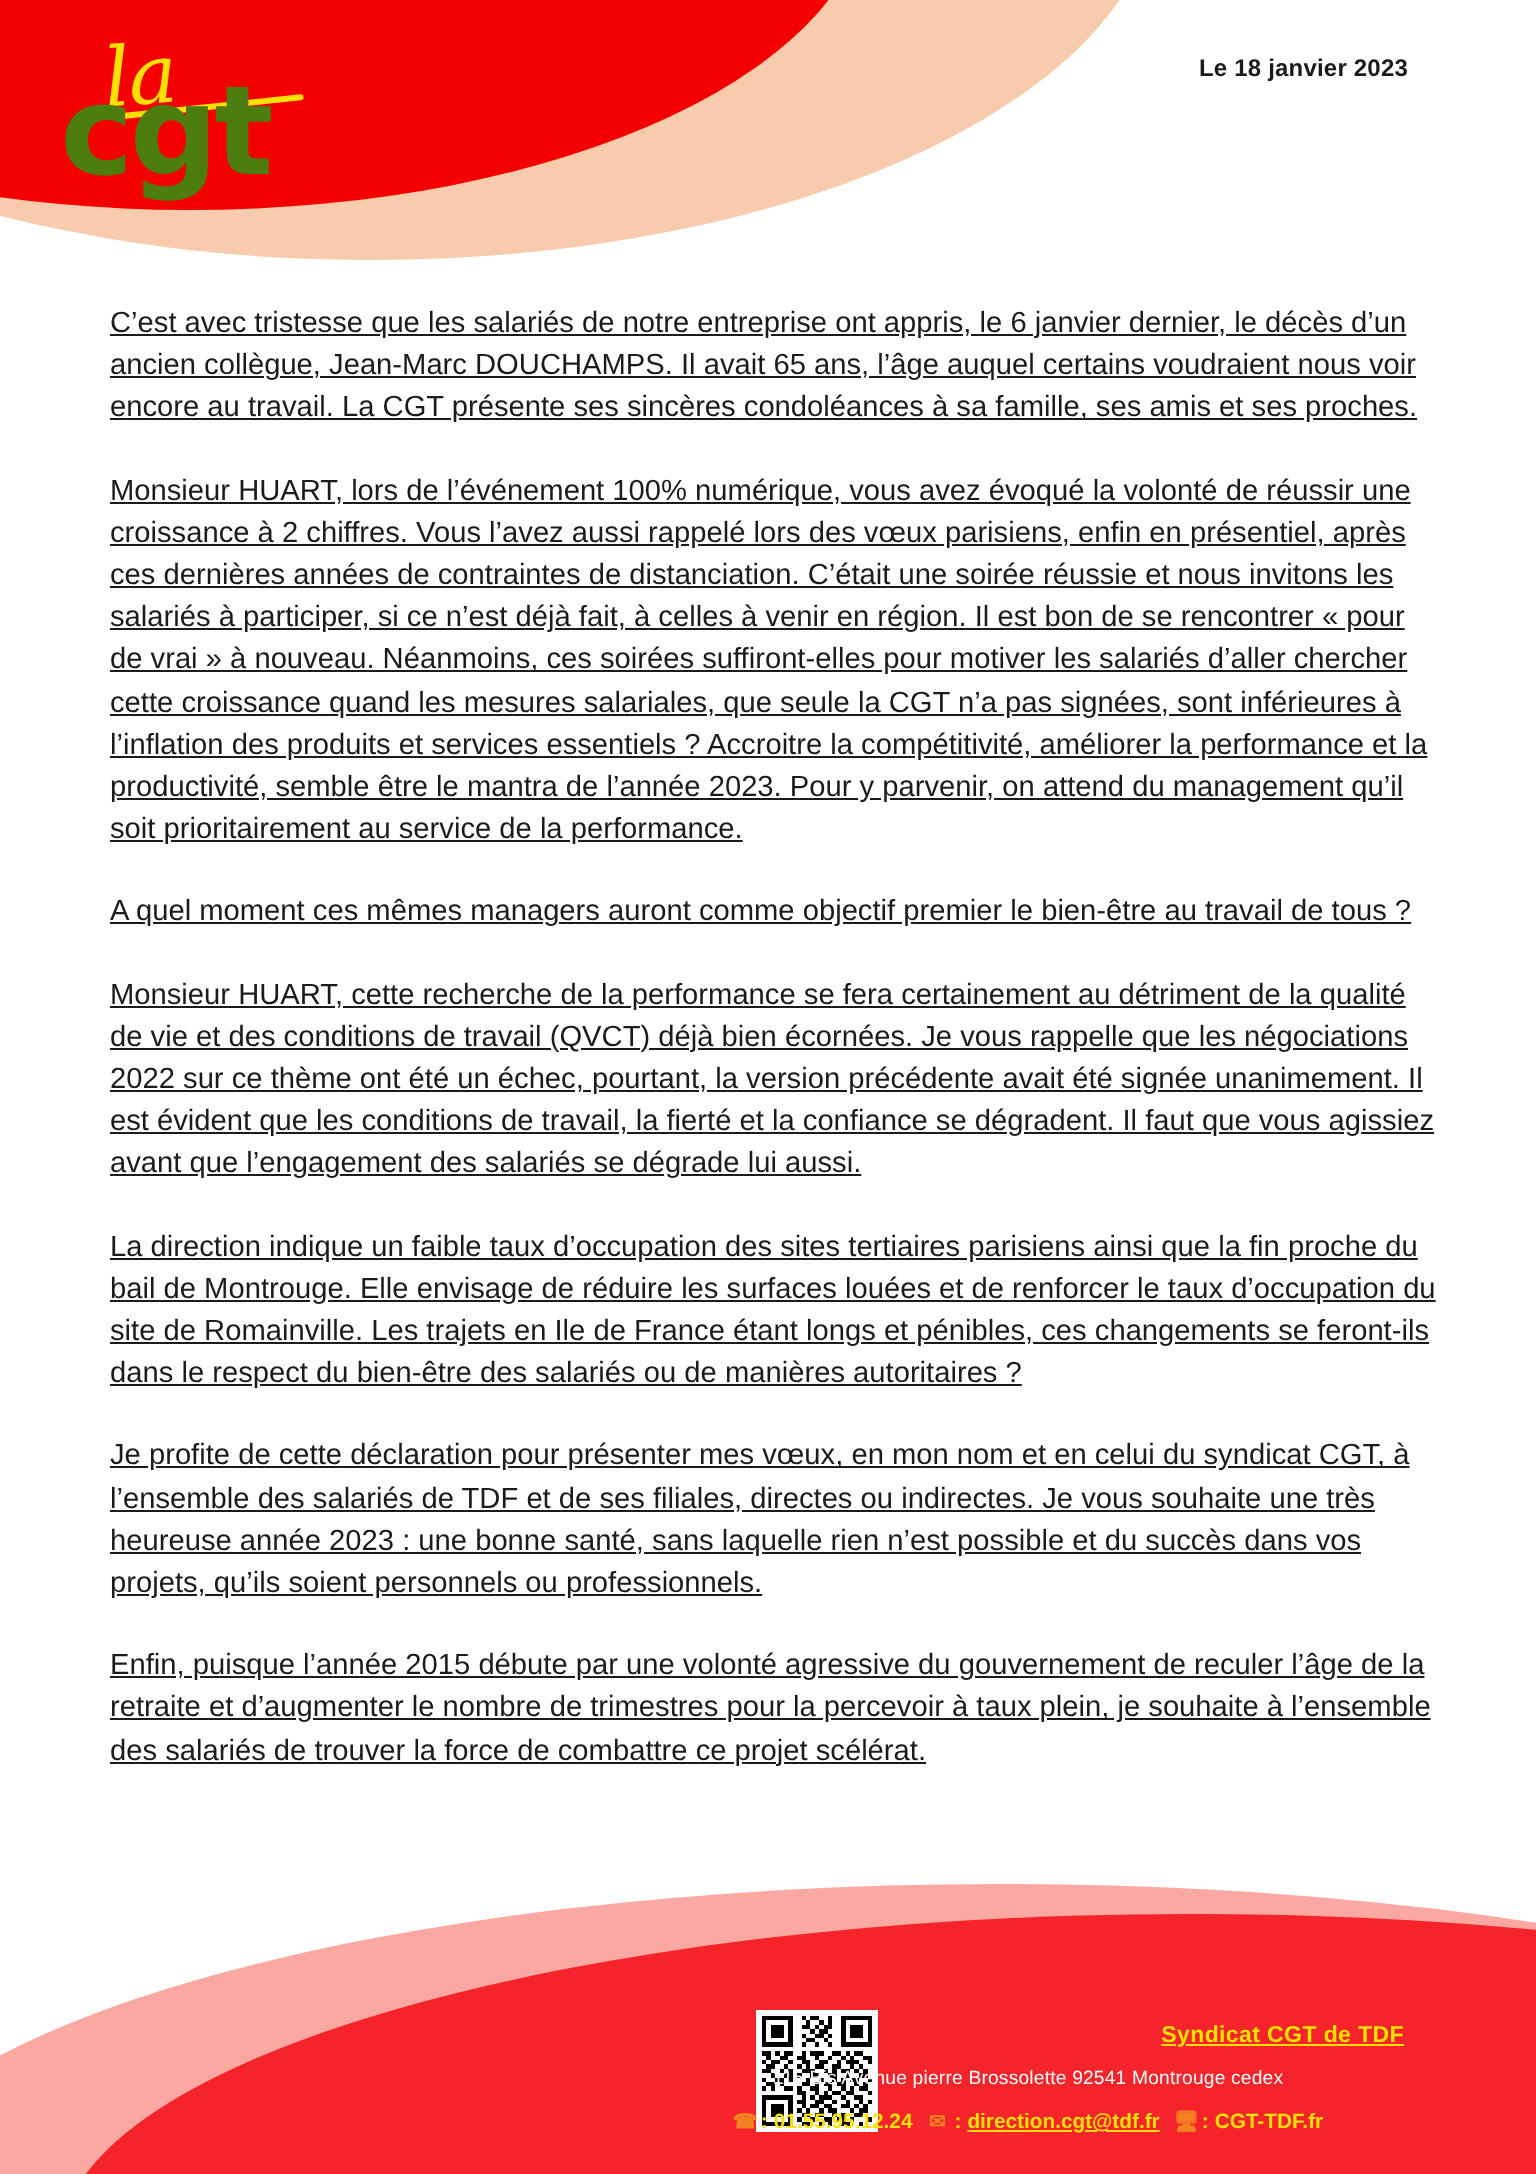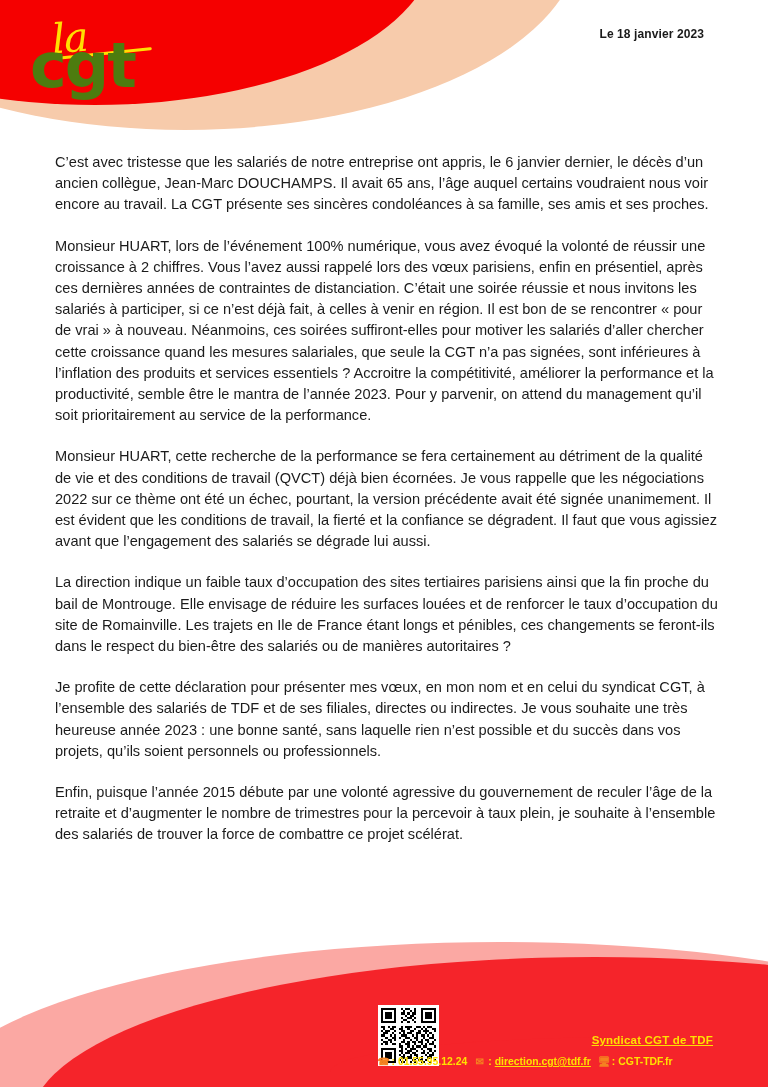--- a/index.html
+++ b/index.html
@@ -96,20 +96,21 @@
     left: 55px;
     top: 152px;
     width: 666px;
   }
   .para {
     font-size: 14.6px;
     line-height: 21.2px;
     color: #1b1b1b;
     margin-bottom: 20px;
     text-align: left;
+    text-decoration: underline;
   }
   .para:last-child { margin-bottom: 0; }
 
   
   .footer {
     position: absolute;
     left: 0;
     bottom: 0;
     width: 768px;
     height: 145px;
@@ -137,21 +138,21 @@
     position: absolute;
     left: 330px;
     bottom: -20px;
     width: 600px;
     height: 70px;
     background: #F5242A;
     border-radius: 50% 0 0 0;
   }
   .footer-content {
     position: absolute;
-    right: 33px;
+    right: 44px;
     bottom: 20px;
     width: 420px;
     text-align: center;
   }
   .footer-title {
     font-size: 11.5px;
     font-weight: 700;
     color: #FFE100;
     text-decoration: underline;
     text-align: right;
@@ -220,20 +221,21 @@
   </div>
 
   <div class="doc-date">Le 18 janvier 2023</div>
 </div>
 
 <div class="body-text">
   <p class="para">C’est avec tristesse que les salariés de notre entreprise ont appris, le 6 janvier dernier, le décès d’un ancien collègue, Jean-Marc DOUCHAMPS. Il avait 65 ans, l’âge auquel certains voudraient nous voir encore au travail. La CGT présente ses sincères condoléances à sa famille, ses amis et ses proches.</p>
   <p class="para">Monsieur HUART, lors de l’événement 100% numérique, vous avez évoqué la volonté de réussir une croissance à 2 chiffres. Vous l’avez aussi rappelé lors des vœux parisiens, enfin en présentiel, après ces dernières années de contraintes de distanciation. C’était une soirée réussie et nous invitons les salariés à participer, si ce n’est déjà fait, à celles à venir en région. Il est bon de se rencontrer « pour de vrai » à nouveau.
 Néanmoins, ces soirées suffiront-elles pour motiver les salariés d’aller chercher cette croissance quand les mesures salariales, que seule la CGT n’a pas signées, sont inférieures à l’inflation des produits et services essentiels ?
 Accroitre la compétitivité, améliorer la performance et la productivité, semble être le mantra de l’année 2023. Pour y parvenir, on attend du management qu’il soit prioritairement au service de la performance.</p>
+  <p class="para">A quel moment ces mêmes managers auront comme objectif premier le bien-être au travail de tous ?</p>
   <p class="para">Monsieur HUART, cette recherche de la performance se fera certainement au détriment de la qualité de vie et des conditions de travail (QVCT) déjà bien écornées. Je vous rappelle que les négociations 2022 sur ce thème ont été un échec, pourtant, la version précédente avait été signée unanimement.
 Il est évident que les conditions de travail, la fierté et la confiance se dégradent. Il faut que vous agissiez avant que l’engagement des salariés se dégrade lui aussi.</p>
   <p class="para">La direction indique un faible taux d’occupation des sites tertiaires parisiens ainsi que la fin proche du bail de Montrouge. Elle envisage de réduire les surfaces louées et de renforcer le taux d’occupation du site de Romainville. Les trajets en Ile de France étant longs et pénibles, ces changements se feront-ils dans le respect du bien-être des salariés ou de manières autoritaires ?</p>
   <p class="para">Je profite de cette déclaration pour présenter mes vœux, en mon nom et en celui du syndicat CGT, à l’ensemble des salariés de TDF et de ses filiales, directes ou indirectes.
 Je vous souhaite une très heureuse année 2023 : une bonne santé, sans laquelle rien n’est possible et du succès dans vos projets, qu’ils soient personnels ou professionnels.</p>
   <p class="para">Enfin, puisque l’année 2015 débute par une volonté agressive du gouvernement de reculer l’âge de la retraite et d’augmenter le nombre de trimestres pour la percevoir à taux plein, je souhaite à l’ensemble des salariés de trouver la force de combattre ce projet scélérat.</p>
 </div>
 
 <div class="footer">
   <div class="footer-pink"></div>
@@ -396,20 +398,21 @@
           <rect x="13" y="24" width="1" height="1"></rect>
           <rect x="15" y="24" width="1" height="1"></rect>
         <rect x="18" y="24" width="2" height="1"></rect>
           <rect x="22" y="24" width="1" height="1"></rect>
       </g>
     </svg>
   </div>
 
   <div class="footer-content">
     <div class="footer-title">Syndicat CGT de TDF</div>
+    <div class="footer-address">115 Bis Avenue pierre Brossolette 92541 Montrouge cedex</div>
     <div class="footer-contacts">
 
       <span class="contact-item">
         <span class="ic">☎</span>
         <span class="contact-sep">:</span>
         <span class="contact-val">01.55.95.12.24</span>
       </span>
 
       <span class="contact-item">
         <span class="ic">✉</span>

